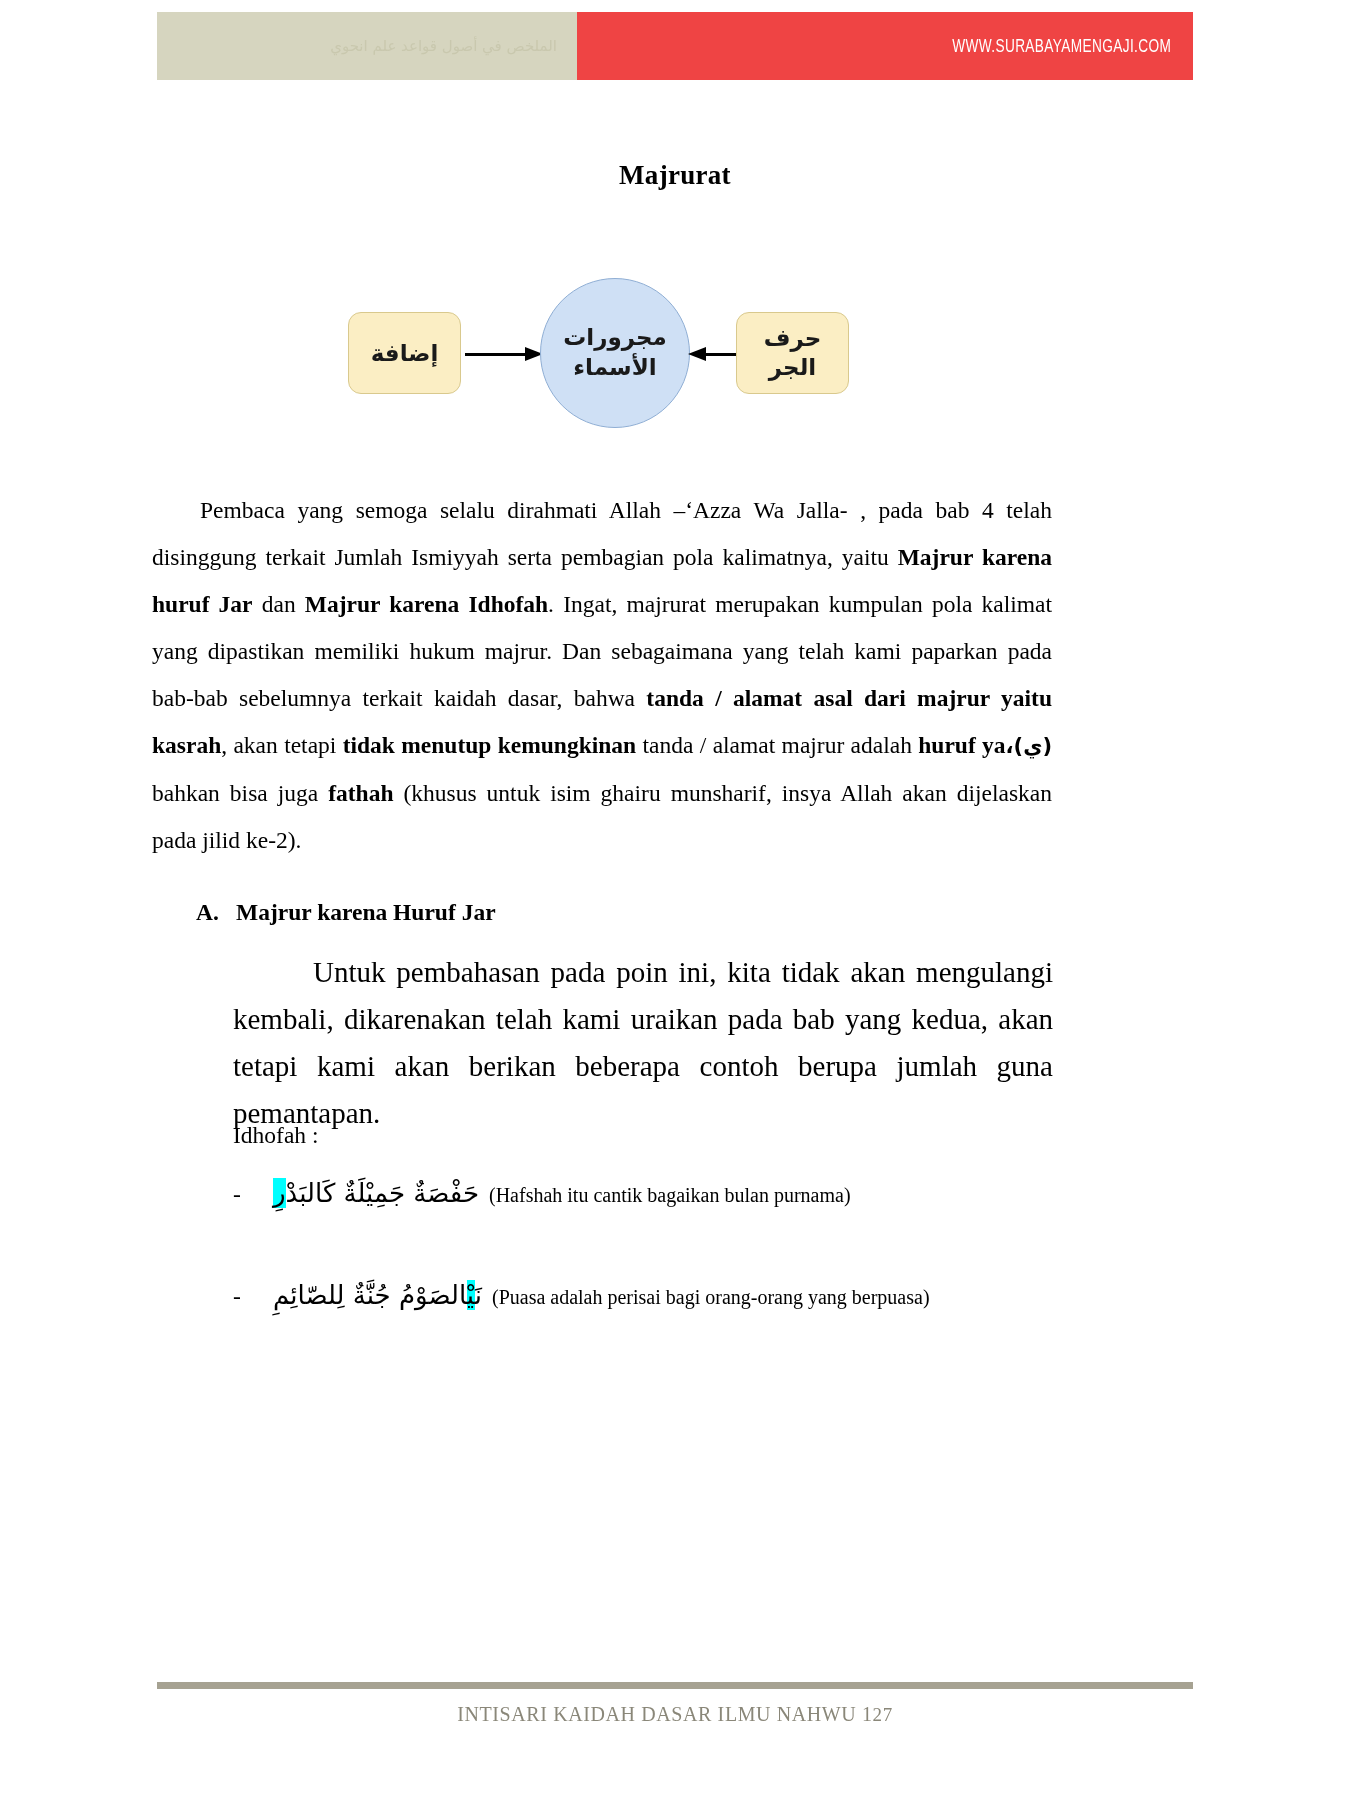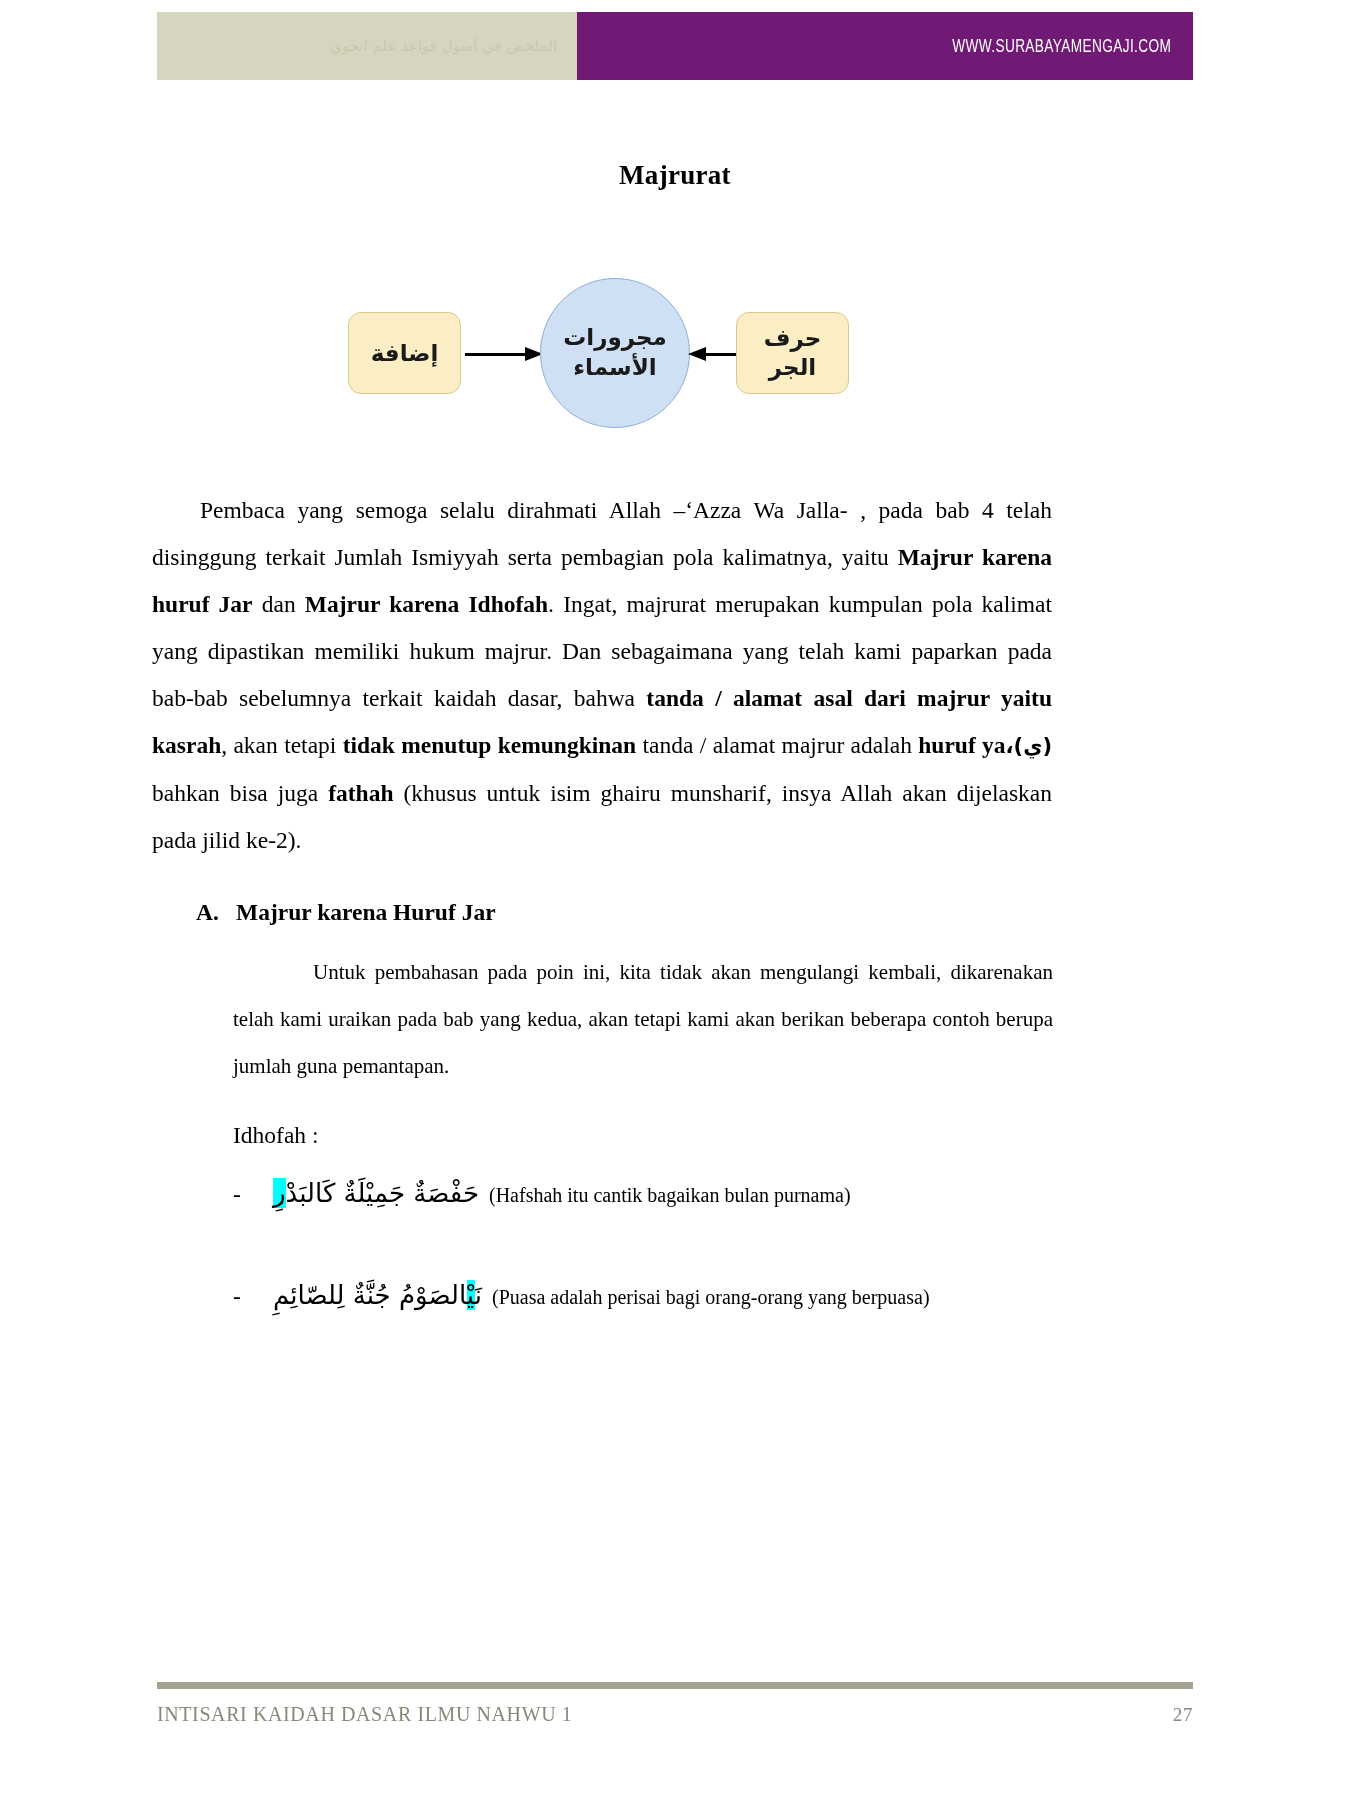--- a/index.html
+++ b/index.html
@@ -37,21 +37,21 @@
   }
   .header-left-text {
     font-family: "DejaVu Sans", sans-serif;
     font-size: 15px;
     color: #c9c8ae;
     direction: rtl;
     letter-spacing: 0.5px;
     white-space: nowrap;
   }
   .header-right {
-    background: #701a75;
+    background: #ef4444;
     flex: 1;
     height: 100%;
     display: flex;
     align-items: center;
     justify-content: flex-end;
     box-sizing: border-box;
     padding-right: 22px;
   }
   .header-right-text {
     font-family: "Liberation Sans", sans-serif;
@@ -192,21 +192,21 @@
     line-height: 34px;
   }
   .section-head .marker { width: 40px; }
   .section-body {
     margin-top: 20px;
     margin-left: 37px;
     width: 820px;
   }
   .section-body p {
     margin: 0;
-    font-size: 21px;
+    font-size: 29px;
     line-height: 47px;
     text-align: justify;
     text-align-last: left;
   }
   .section-body p .ind2 { display: inline-block; width: 80px; }
 
   
   .examples {
     position: absolute;
     left: 233px;
@@ -250,21 +250,21 @@
     width: 1036px;
     height: 7px;
     background: #a6a292;
   }
   .footer {
     position: absolute;
     left: 157px;
     top: 1703px;
     width: 1036px;
     display: flex;
-    justify-content: space-between;
+    justify-content: center;
     align-items: center;
     color: #8a8779;
     font-size: 20px;
     letter-spacing: 0.6px;
   }
   .footer .page-no { font-size: 19px; }
 </style>
 </head>
 <body>
 

